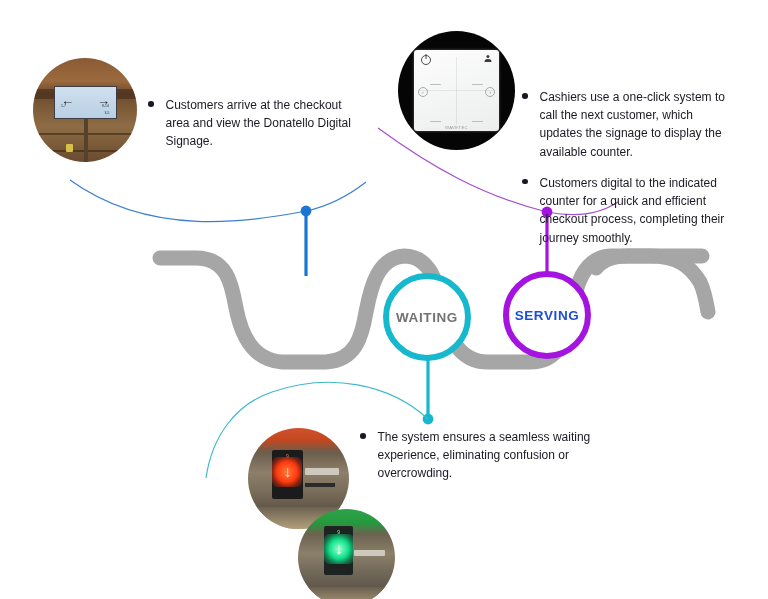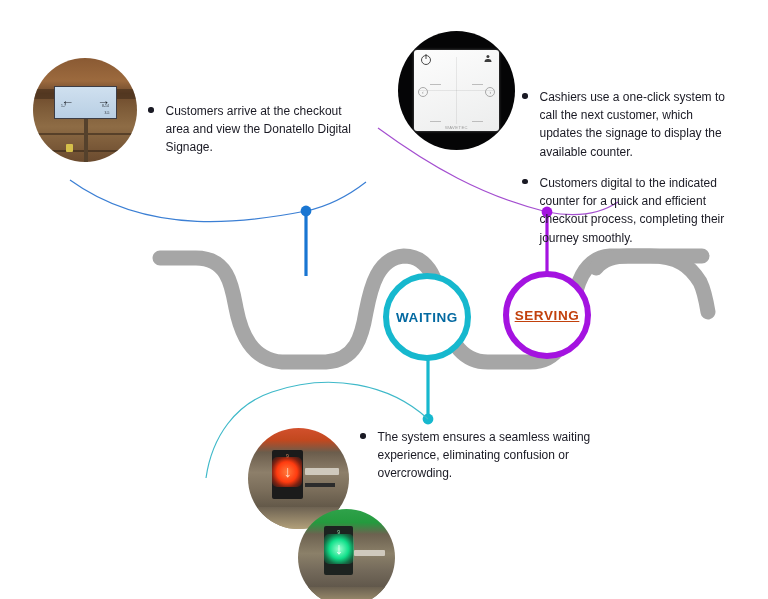--- a/index.html
+++ b/index.html
@@ -49,26 +49,26 @@
   }
   #node-arrival {
     left: 263px; top: 271px;
     border: 7px solid #1976d2;
   }
   #node-arrival .stage-label { color: #2f5fa8; }
   #node-waiting {
     left: 383px; top: 273px;
     border: 6px solid #16b8ce;
   }
-  #node-waiting .stage-label { color: #0369a1; }
+  #node-waiting .stage-label { color: #737373; }
   #node-serving {
     left: 503px; top: 271px;
     border: 6.5px solid #a413e0;
   }
-  #node-serving .stage-label { color: #c2410c; text-decoration: underline; }
+  #node-serving .stage-label { color: #1d4ed8; }
 
   
   .text-block {
     position: absolute;
   }
   .bullet-row {
     display: flex;
     align-items: flex-start;
     margin-bottom: 13px;
   }
@@ -80,21 +80,21 @@
     border-radius: 50%;
     background: #1a1a24;
     margin-top: 5px;
     margin-right: 12px;
   }
   .bullet-text {
     font-size: 12px;
     line-height: 1.52;
     color: #1a1a24;
   }
-  #text-arrival { left: 148px; top: 102px; width: 212px; }
+  #text-arrival { left: 148px; top: 96px; width: 212px; }
   #text-serving { left: 522px; top: 88px; width: 208px; }
   #text-waiting { left: 360px; top: 428px; width: 268px; }
 
   
   .photo {
     position: absolute;
     border-radius: 50%;
     overflow: hidden;
   }
   

